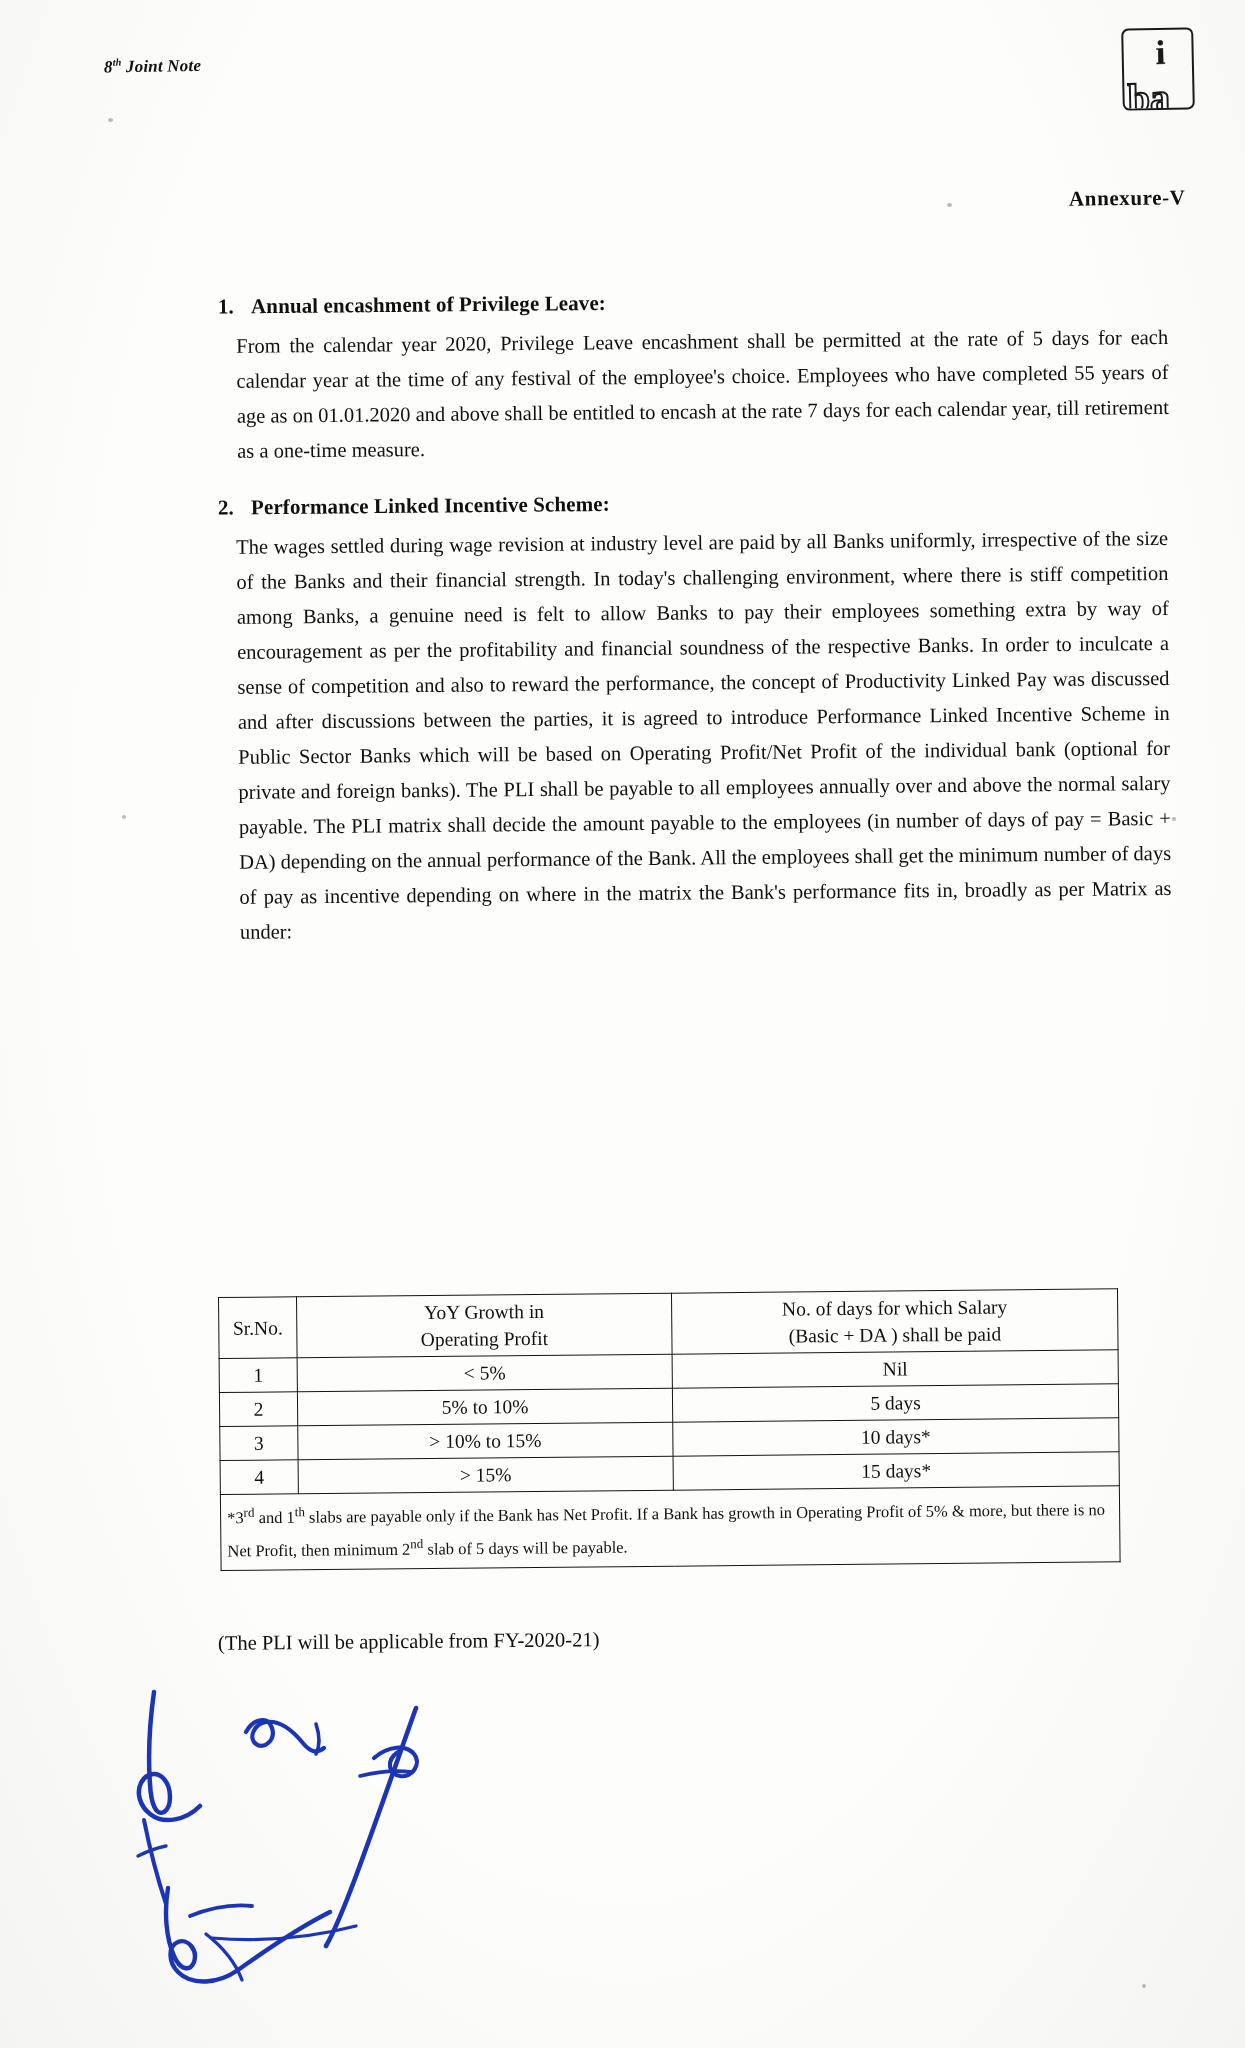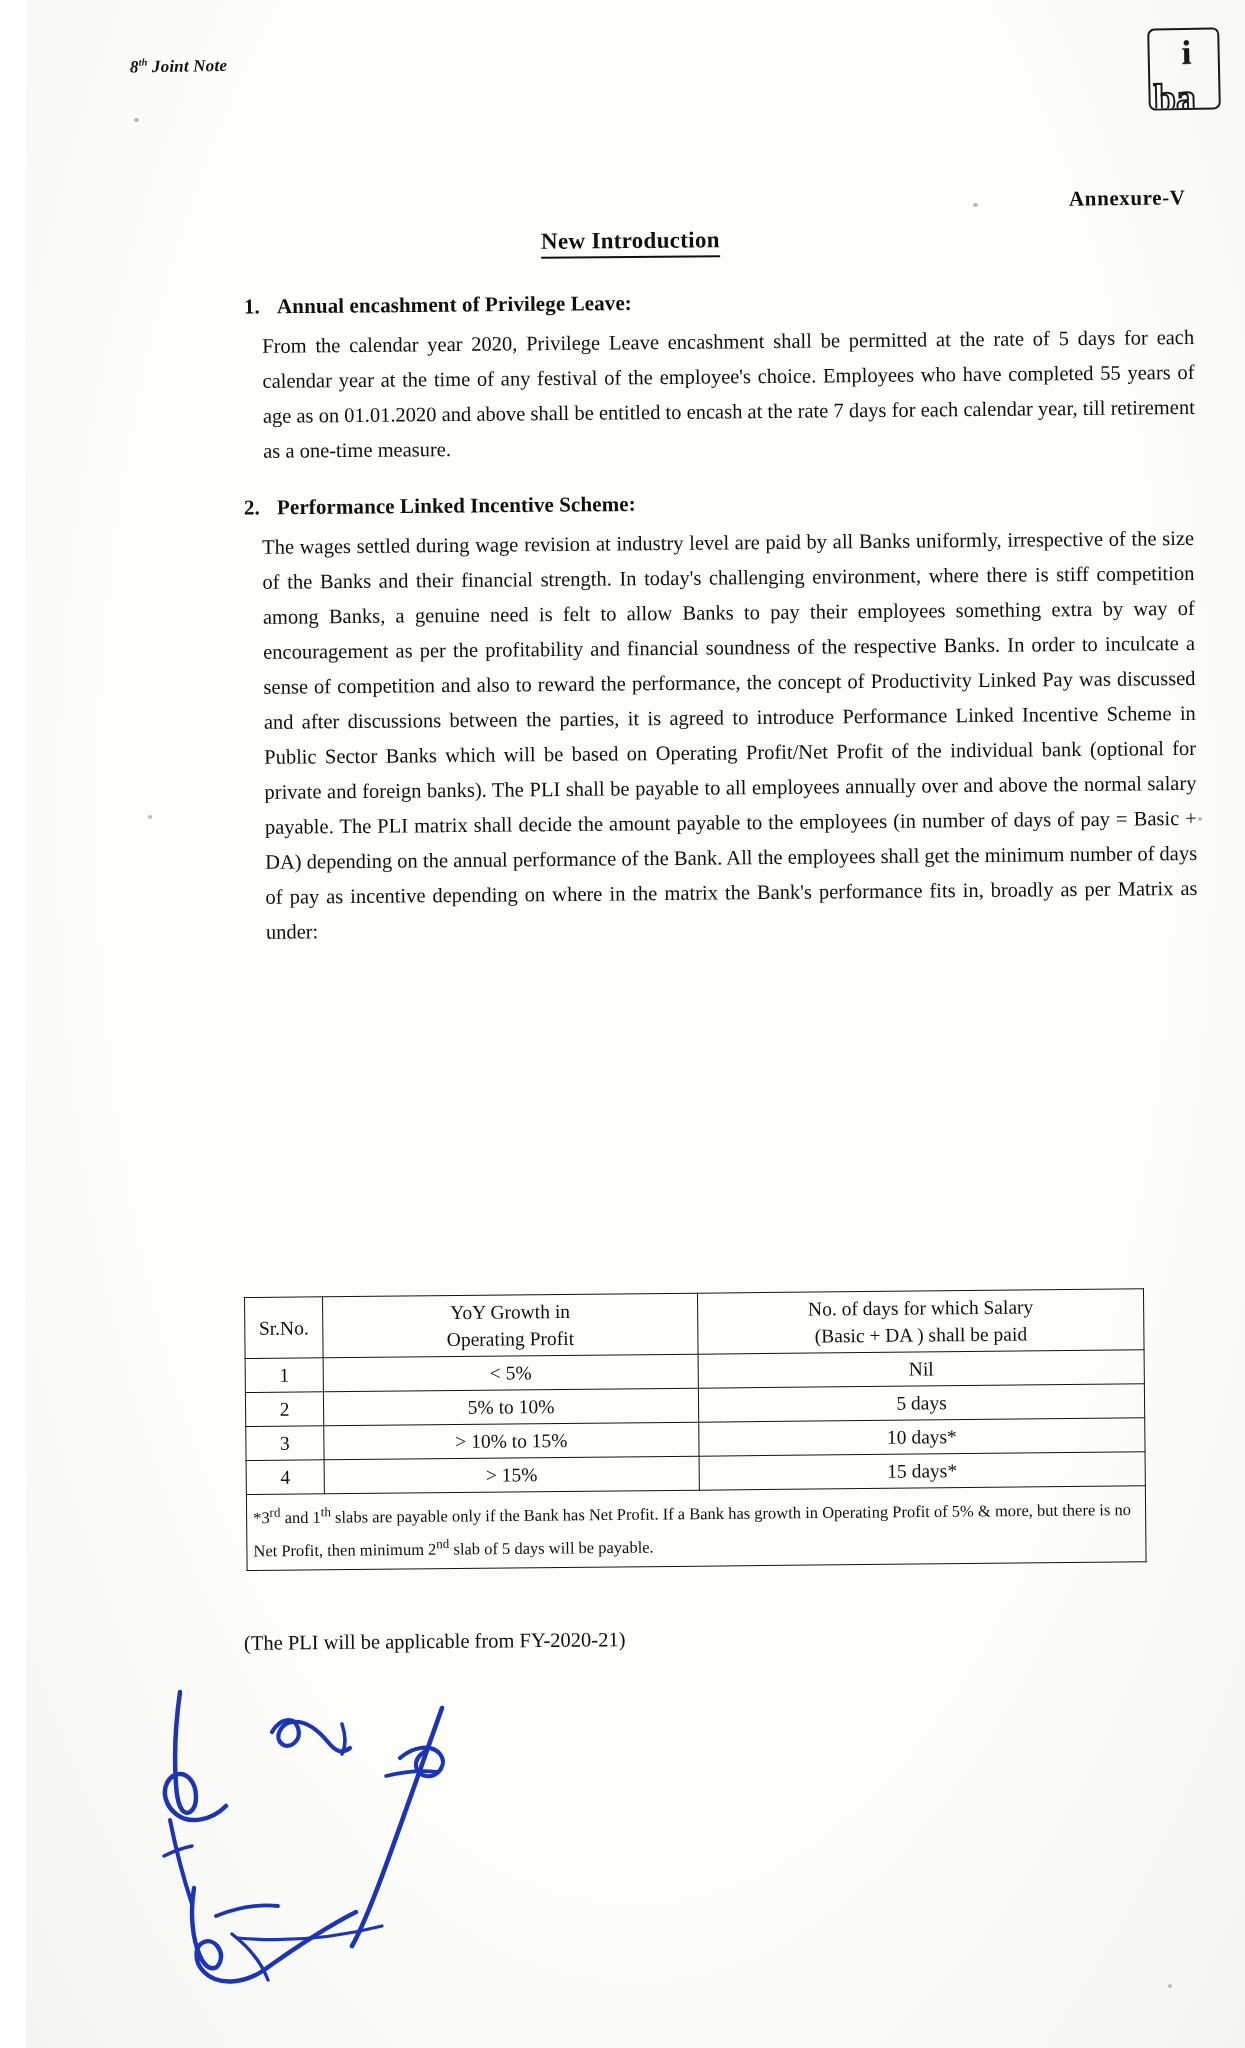--- a/index.html
+++ b/index.html
@@ -8,21 +8,20 @@
     width:1245px; height:2048px;
     background:#ffffff;
     font-family:"Liberation Serif", serif;
     color:#101010;
     overflow:hidden;
     position:relative;
   }
   .page {
     position:absolute; inset:0;
     background:#fdfdfc;
-    margin-left:26px;
   }
   
   .scan-tint {
     position:absolute; inset:0;
     background:
       radial-gradient(ellipse at 50% 40%, rgba(255,255,255,0) 60%, rgba(0,0,0,0.035) 100%);
     pointer-events:none;
   }
   .speck { position:absolute; background:#b9b9b9; border-radius:50%; }
 
@@ -171,21 +170,20 @@
 
   <div class="hdr-note"><span>8</span><sup>th</sup><span> Joint Note</span></div>
 
   <div class="logo-box">
     <div class="logo-i">i</div>
     <div class="logo-ba">ba</div>
   </div>
 
   <div class="annexure">Annexure-V</div>
 
-  <div class="doc-title"><span>New Introduction</span></div>
 
   <div class="content">
 
     <div class="section">
       <div class="sec-head">
         <span class="sec-num">1.</span>
         <span class="sec-title">Annual encashment of Privilege Leave:</span>
       </div>
       <p class="para">From the calendar year 2020, Privilege Leave encashment shall be permitted at the rate of 5 days for each calendar year at the time of any festival of the employee's choice. Employees who have completed 55 years of age as on 01.01.2020 and above shall be entitled to encash at the rate 7 days for each calendar year, till retirement as a one-time measure.</p>
     </div>

